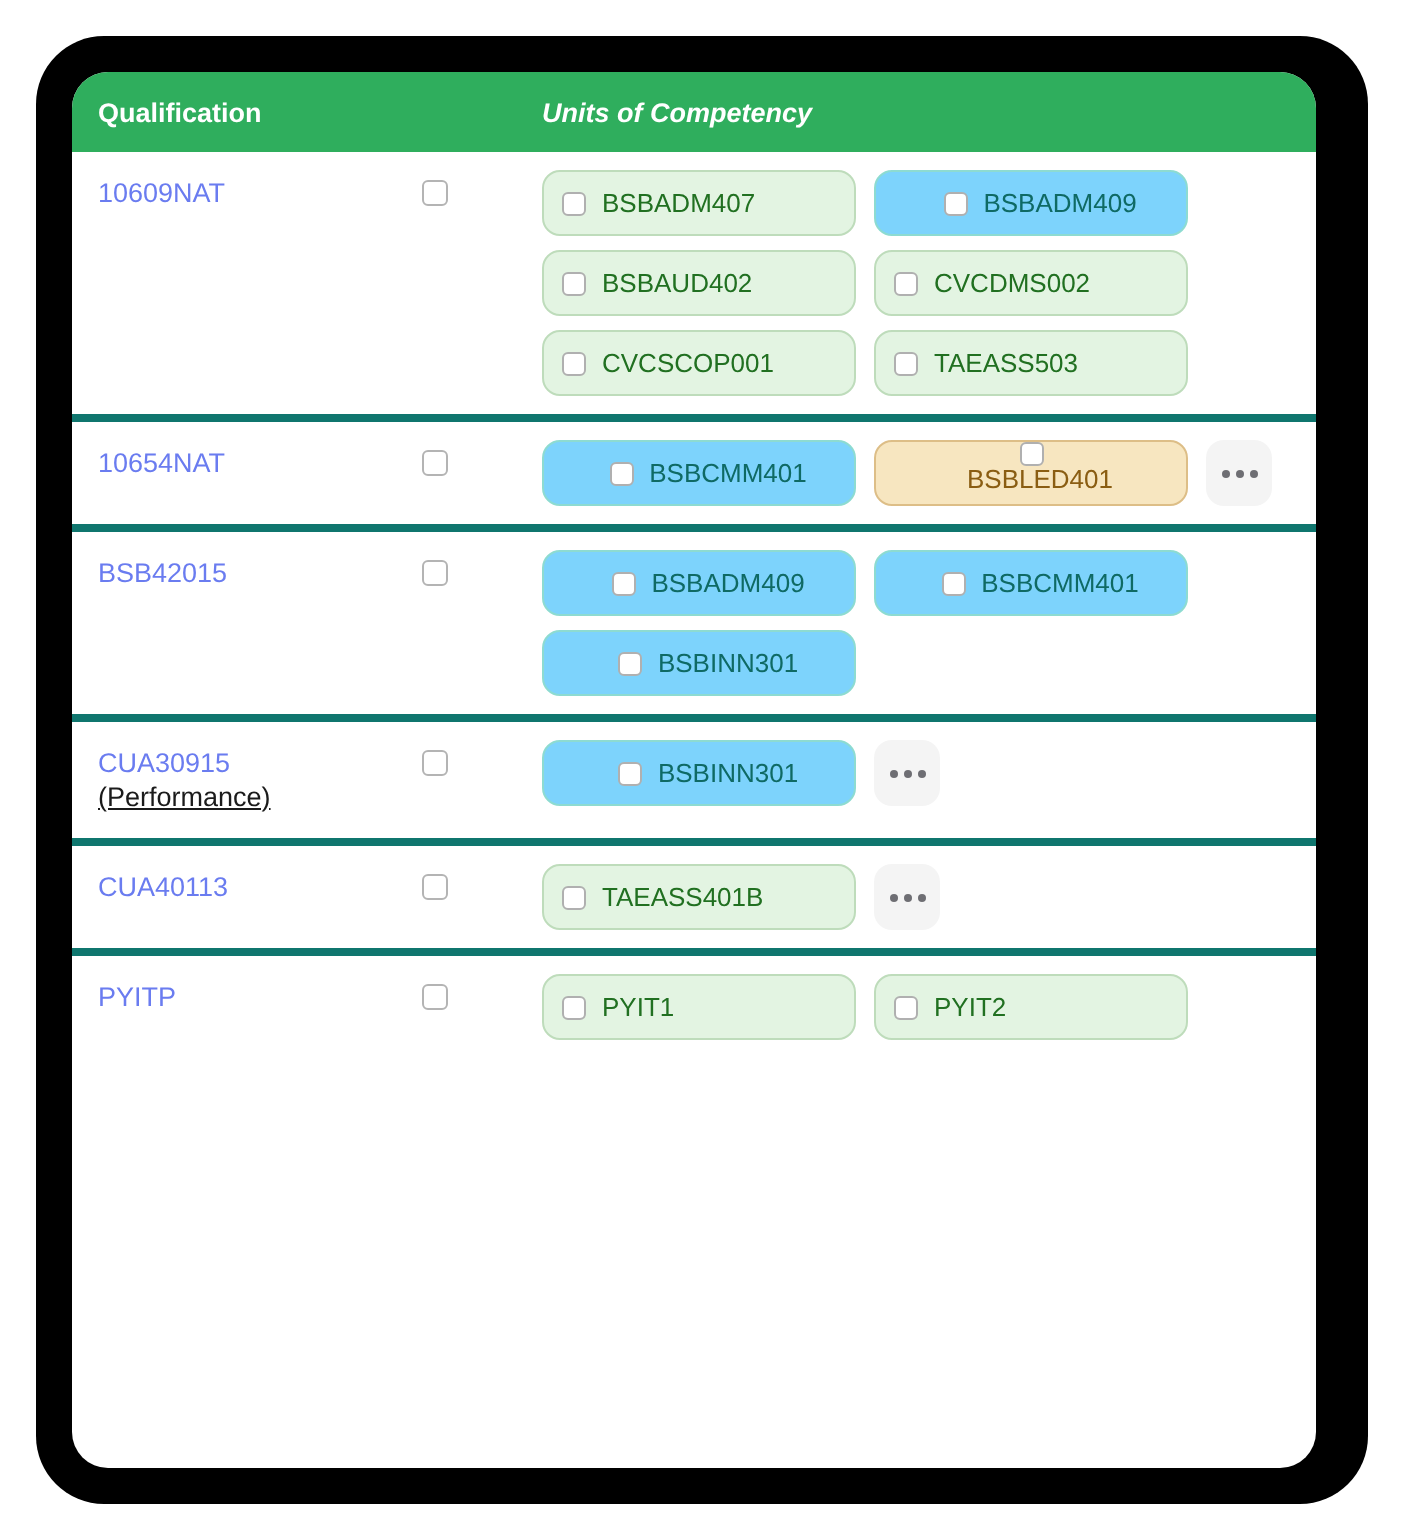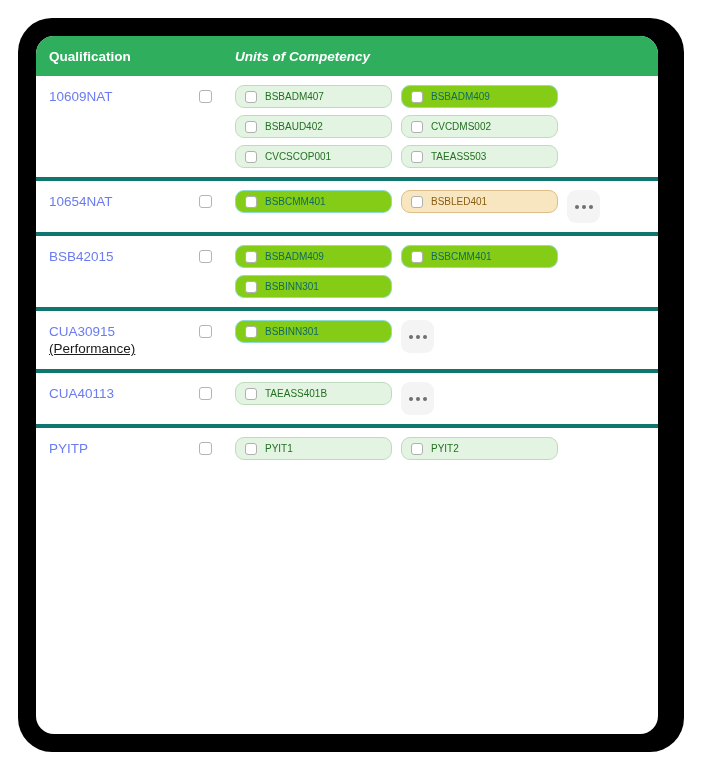--- a/index.html
+++ b/index.html
@@ -49,21 +49,21 @@
 
   .thead-row {
     background: #2fae5d;
     height: 40px;
   }
   .thead-row th {
     color: #ffffff;
     font-size: 13.5px;
     font-weight: bold;
     text-align: left;
-    padding: 0;
+    padding: 12px;
     vertical-align: middle;
     white-space: nowrap;
   }
   th.col-qual   { width: 150px; padding-left: 13px; }
   th.col-chk    { width: 33px; }
   th.col-units  { padding-left: 3px; font-style: italic; }
 
   tbody tr {
     border-bottom: 4px solid #0f766e;
   }
@@ -116,28 +116,28 @@
     display: flex;
     flex-wrap: wrap;
     gap: 7px 9px;
     width: 481px;
   }
 
   
   .chip {
     flex: 0 0 auto;
     width: 157px;
-    height: 23px;
+    height: 33px;
     box-sizing: border-box;
     border-radius: 9px;
     border: 1px solid transparent;
     display: flex;
     align-items: center;
     padding-left: 9px;
-    font-size: 10px;
+    font-size: 13px;
     white-space: nowrap;
     overflow: hidden;
   }
   .chip .cbox {
     flex: 0 0 auto;
     width: 12px;
     height: 12px;
     border: 1px solid #b0b0b0;
     border-radius: 3px;
     background: #ffffff;
@@ -145,28 +145,30 @@
     margin-right: 8px;
   }
   .chip .clabel { line-height: 1; }
 
   .chip.green {
     background: #e3f4e2;
     border-color: #bedcbb;
     color: #217021;
   }
   .chip.cyan {
-    background: #84cc16;
+    background: #7dd3fc;
     border-color: #8ddbd1;
     color: #0f6a64;
+    justify-content: center;
   }
   .chip.orange {
     background: #f7e6c0;
     border-color: #ddbe87;
     color: #8a5d12;
+    flex-direction: column;
   }
 
   
   .more-btn {
     flex: 0 0 auto;
     width: 33px;
     height: 33px;
     box-sizing: border-box;
     border-radius: 9px;
     background: #f4f4f4;

